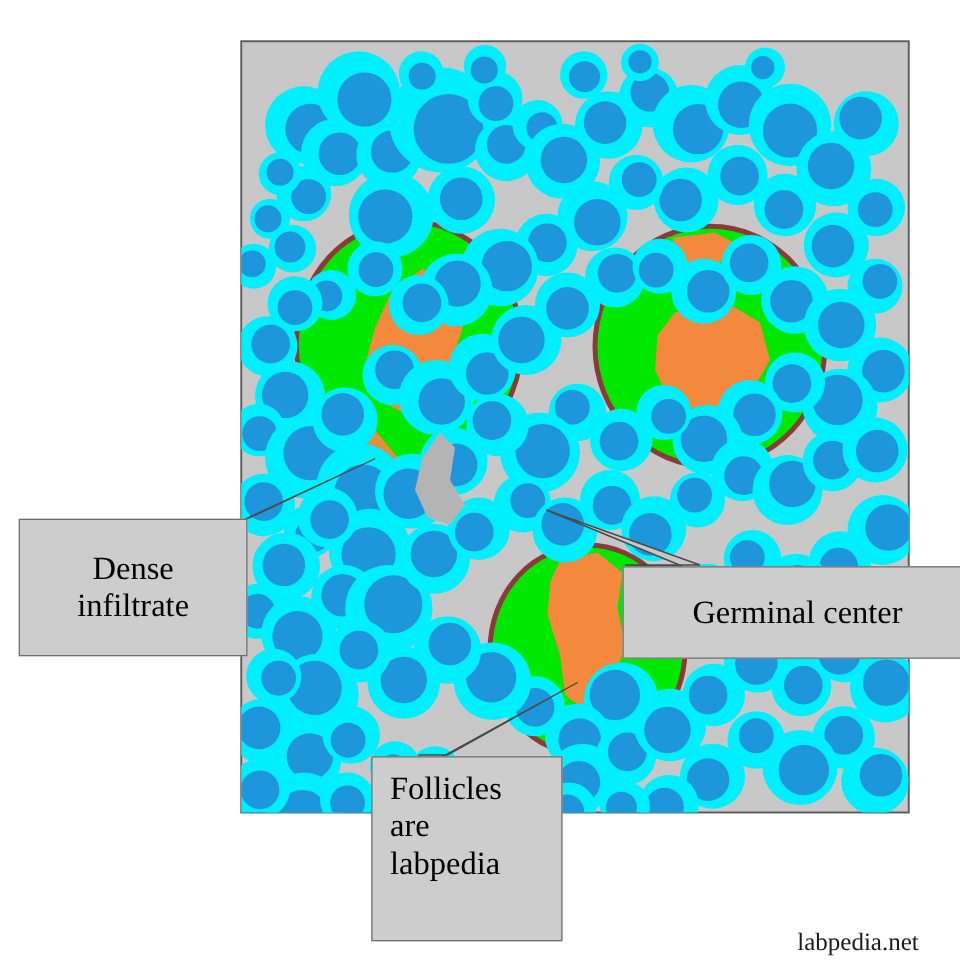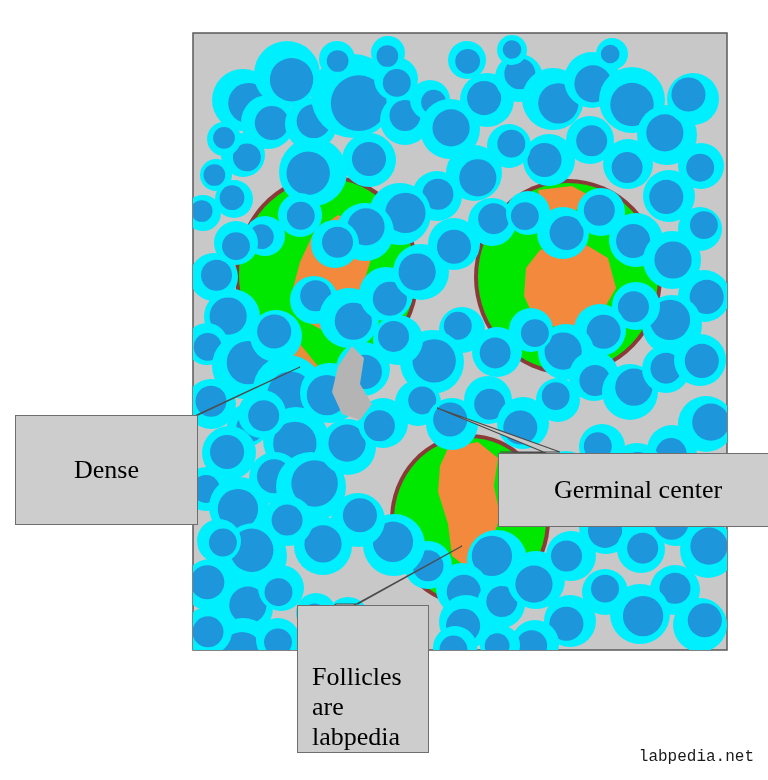--- a/index.html
+++ b/index.html
@@ -58,35 +58,35 @@
     left: 498px;
     top: 453px;
     width: 280px;
     height: 74px;
     text-align: center;
     font-size: 26px;
   }
   #label-follicles {
     left: 297px;
     top: 605px;
-    width: 132px;
+    width: 153px;
     height: 148px;
     text-align: left;
     font-size: 26px;
     padding-left: 14px;
-    justify-content: flex-end;
+    justify-content: flex-start;
     padding-top: 10px;
   }
   #watermark {
     position: absolute;
-    right: 14px;
+    right: 33px;
     bottom: 14px;
-    font-size: 16px;
+    font-size: 20px;
     color: #1a1a1a;
-    font-family: Liberation Mono, monospace;
+    font-family: Liberation Serif, serif;
     z-index: 7;
   }
 </style>
 </head>
 <body>
 
 <div id="stage">
 
   <svg id="histology-svg" viewBox="0 0 768 780" xmlns="http://www.w3.org/2000/svg">
     <defs>
@@ -665,20 +665,21 @@
       <polygon points="58,484 196,416 300,367 186,420" fill="#c8c8c8" stroke="#4a4a4a" stroke-width="1.1"></polygon>
 
       <polygon points="560,452 437,408 546,453 500,452" fill="#c8c8c8" stroke="#4a4a4a" stroke-width="1.1"></polygon>
 
       <polygon points="298,636 462,546 358,604 336,604" fill="#c8c8c8" stroke="#4a4a4a" stroke-width="1.1"></polygon>
     </g>
   </svg>
 
   <div class="label-box" id="label-dense">
     <span class="line">Dense</span>
+    <span class="line">infiltrate</span>
   </div>
 
   <div class="label-box" id="label-germinal">
     <span class="line">Germinal center</span>
   </div>
 
   <div class="label-box" id="label-follicles">
     <span class="line">Follicles</span>
     <span class="line">are</span>
     <span class="line">labpedia</span>

